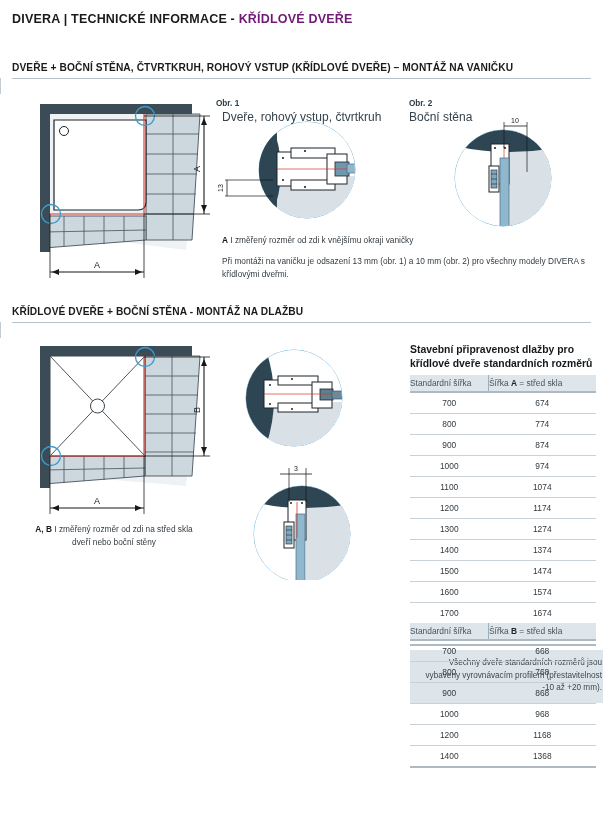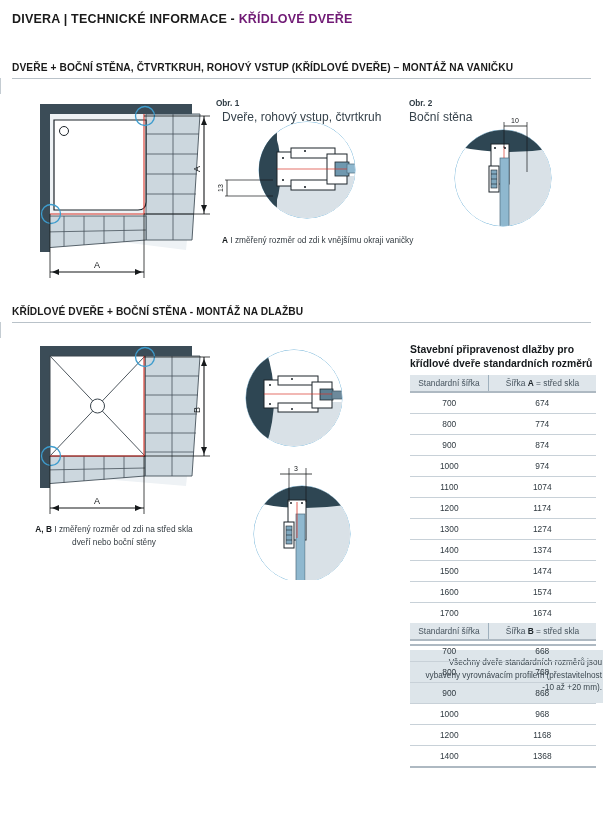--- a/index.html
+++ b/index.html
@@ -63,21 +63,21 @@
   .tbl-title{
     font-size:10.4px;font-weight:bold;color:#15191c;line-height:13.5px;
     margin-bottom:5px;
   }
   table.dims{
     border-collapse:collapse;width:186px;
     font-size:8.4px;color:#3a444c;
   }
   table.dims thead th{
     background:#dfe6eb;color:#46535d;font-weight:normal;
-    padding:3px 0 3px 0;text-align:center;font-size:8.4px;
+    padding:3px 0 3px 0;text-align:left;font-size:8.4px;
     border:none;
   }
   table.dims thead th.c1{border-right:1px solid #9fb0bd;width:78px;}
   table.dims thead th b{font-weight:bold;color:#1d2429;}
   table.dims tbody td{
     padding:5px 0;text-align:center;
     border-bottom:1px solid #c8d1d8;
     font-size:8.4px;color:#2f3940;
   }
   table.dims tbody tr:first-child td{border-top:2px solid #aeb9c2;}
@@ -240,20 +240,21 @@
         <line x1="122" y1="10" x2="122" y2="60" stroke="#16191b" stroke-width="0.7"></line>
         <line x1="99" y1="14" x2="122" y2="14" stroke="#16191b" stroke-width="0.8"></line>
         <text x="110" y="11" font-family="Liberation Sans, sans-serif" font-size="7" fill="#16191b" text-anchor="middle">10</text>
       </g>
     </svg>
   </div>
 
   <div class="para" style="left:222px;top:234px;width:370px;">
     <b>A</b><span> I </span><span>změřený rozměr od zdi k vnějšímu okraji vaničky</span>
   </div>
+  <div class="para" style="left:222px;top:255px;width:375px;">Při montáži na vaničku je odsazení 13 mm (obr. 1) a 10 mm (obr. 2) pro všechny modely DIVERA s křídlovými dveřmi.</div>
 
   <div class="sec-head" style="top:306px;">KŘÍDLOVÉ DVEŘE + BOČNÍ STĚNA - MONTÁŽ NA DLAŽBU</div>
   <div class="sec-rule" style="top:322px;"></div>
   <div class="sec-box" style="top:322px;height:16px;"></div>
 
   <div class="plan" style="left:14px;top:338px;">
     <svg width="210" height="180" viewBox="0 0 210 180">
       <polygon points="28,16 186,18 172,148 28,136" fill="#eef2f5"></polygon>
 
       <g>

